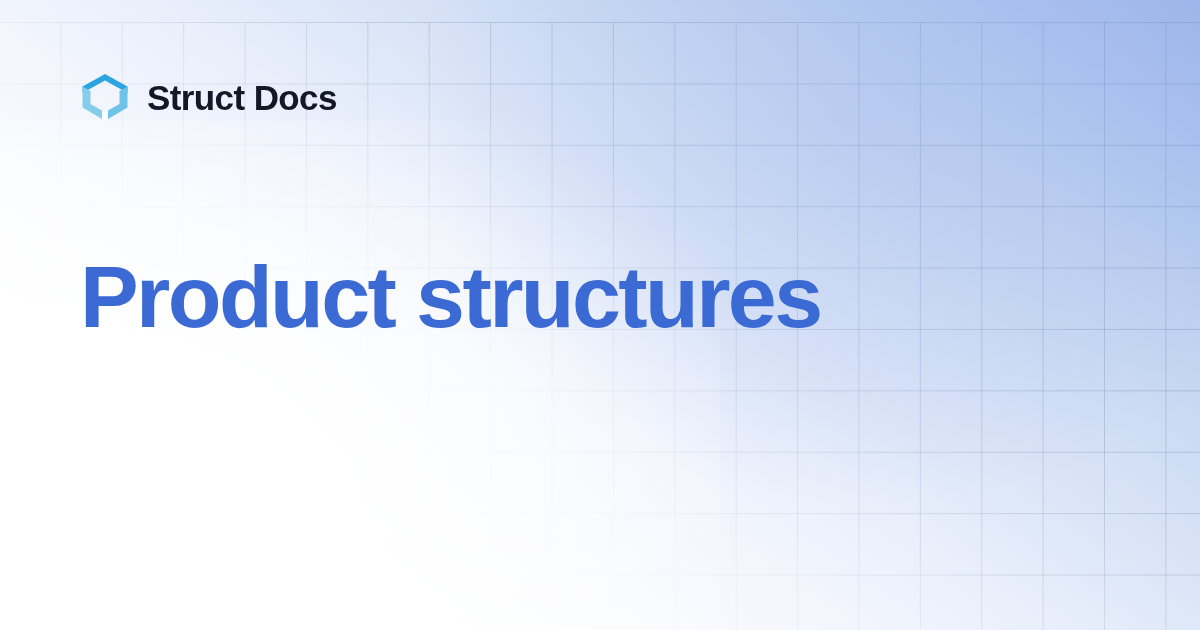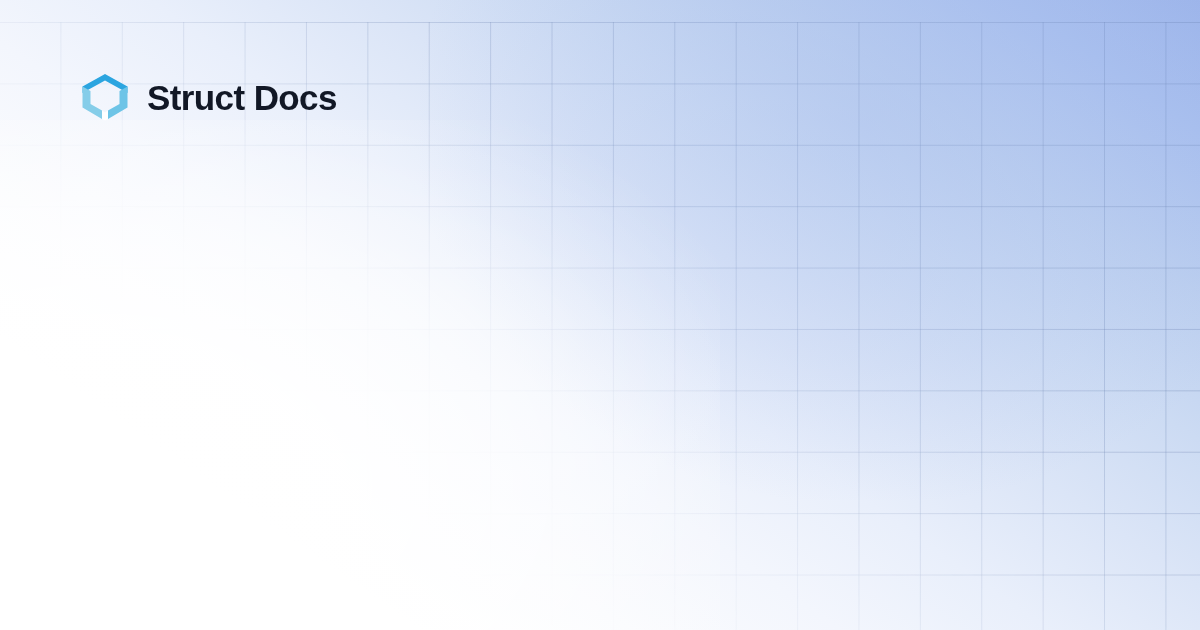--- a/index.html
+++ b/index.html
@@ -168,16 +168,17 @@
 
         <path d="M5 29 L5 71 L44 94 L44 77 L21 64 L21 38 Z" fill="#85cde9"></path>
 
         <path d="M95 29 L95 71 L56 94 L56 77 L79 64 L79 38 Z" fill="#6dc4e7"></path>
 
         <path d="M44 77 L44 94 L50 97 L56 94 L56 77 L50 81 Z" fill="#ffffff"></path>
       </svg>
       <div class="brand-name">Struct Docs</div>
     </div>
 
+    <h1 class="headline">Product structures</h1>
 
 
   </div>
 </div>
 
 </body></html>

